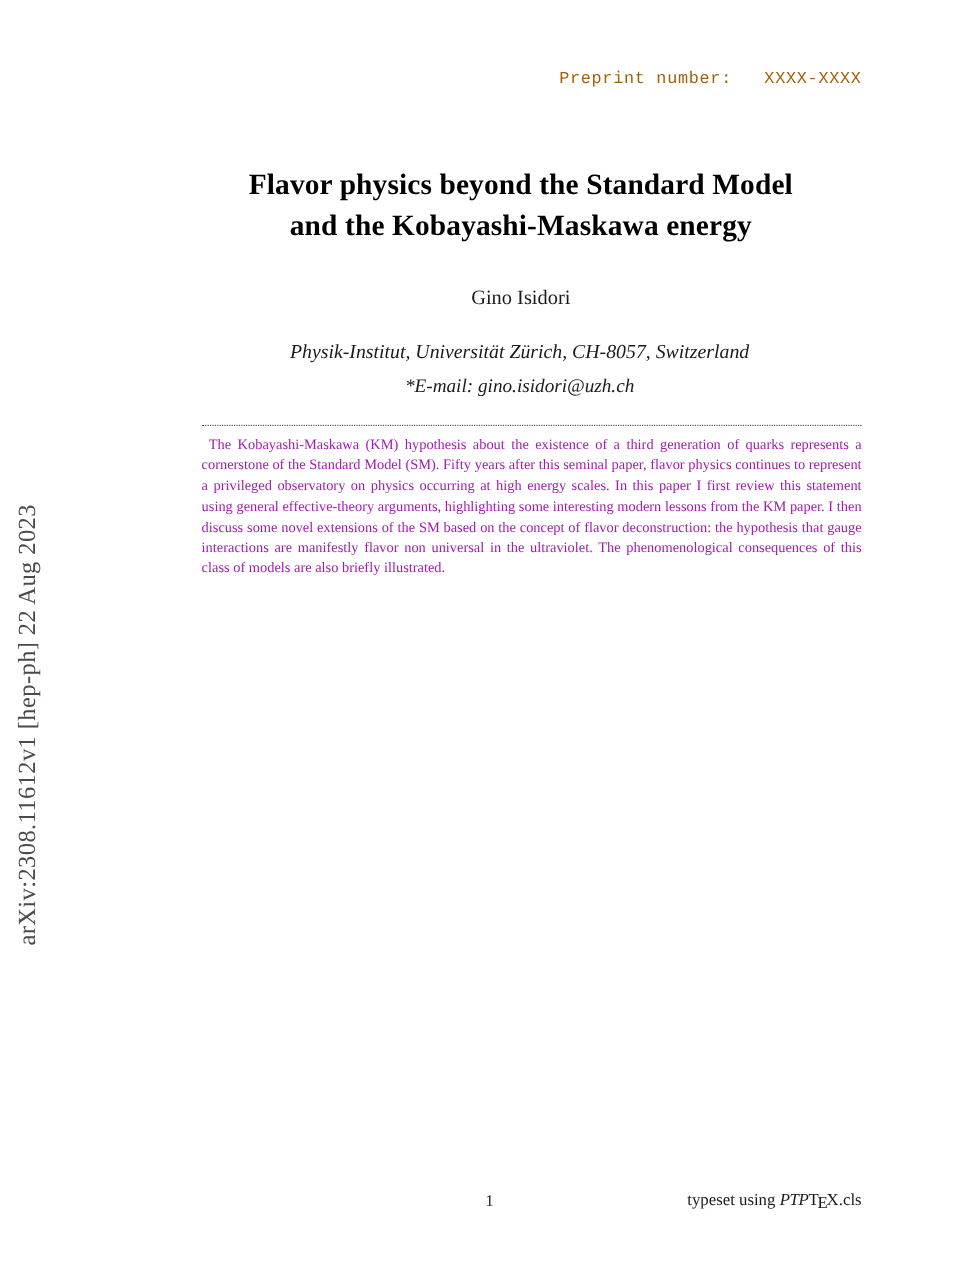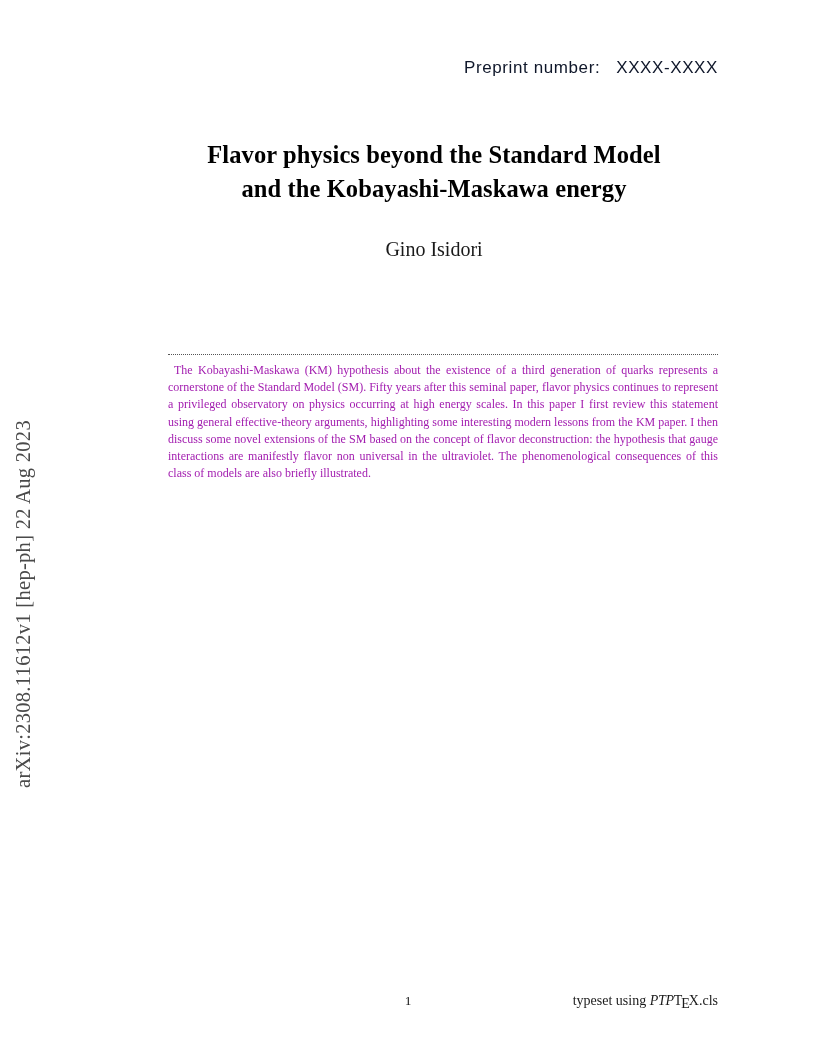--- a/index.html
+++ b/index.html
@@ -35,24 +35,24 @@
     color: #4a4a4a;
     white-space: nowrap;
     text-align: left;
   }
 
   
   .preprint {
     position: absolute;
     right: 98px;
     top: 58px;
-    font-family: Liberation Sans, sans-serif;
-    font-size: 17px;
+    font-family: Liberation Mono, monospace;
+    font-size: 14px;
     letter-spacing: 0.6px;
-    color: #0f172a;
+    color: #a16207;
     white-space: pre;
   }
 
   
   .title-block {
     position: absolute;
     left: 150px;
     right: 98px;
     top: 138px;
     text-align: center;
@@ -66,21 +66,21 @@
     color: #000000;
   }
 
   
   .author {
     position: absolute;
     left: 150px;
     right: 98px;
     top: 238px;
     text-align: center;
-    font-size: 20px;
+    font-size: 17px;
     color: #1a1a1a;
   }
 
   
   .affil-block {
     position: absolute;
     left: 130px;
     right: 80px;
     top: 280px;
     text-align: center;
@@ -162,20 +162,24 @@
 
   <div class="preprint">Preprint number:   XXXX-XXXX</div>
 
   <div class="title-block">
     <div class="title-line">Flavor physics beyond the Standard Model</div>
     <div class="title-line">and the Kobayashi-Maskawa energy</div>
   </div>
 
   <div class="author">Gino Isidori</div>
 
+  <div class="affil-block">
+    <div class="affil">Physik-Institut, Universität Zürich, CH-8057, Switzerland</div>
+    <div class="email">*E-mail: gino.isidori@uzh.ch</div>
+  </div>
 
   <div class="dotted-rule"></div>
 
   <div class="abstract">The Kobayashi-Maskawa (KM) hypothesis about the existence of a third generation of quarks represents a cornerstone of the Standard Model (SM). Fifty years after this seminal paper, flavor physics continues to represent a privileged observatory on physics occurring at high energy scales. In this paper I first review this statement using general effective-theory arguments, highlighting some interesting modern lessons from the KM paper. I then discuss some novel extensions of the SM based on the concept of flavor deconstruction: the hypothesis that gauge interactions are manifestly flavor non universal in the ultraviolet. The phenomenological consequences of this class of models are also briefly illustrated.</div>
 
   <div class="page-number">1</div>
 
   <div class="typeset">
     <span>typeset using </span><span class="ptp">PTP</span><span>T</span><span class="tex-e">E</span><span>X</span><span>.cls</span>
   </div>

